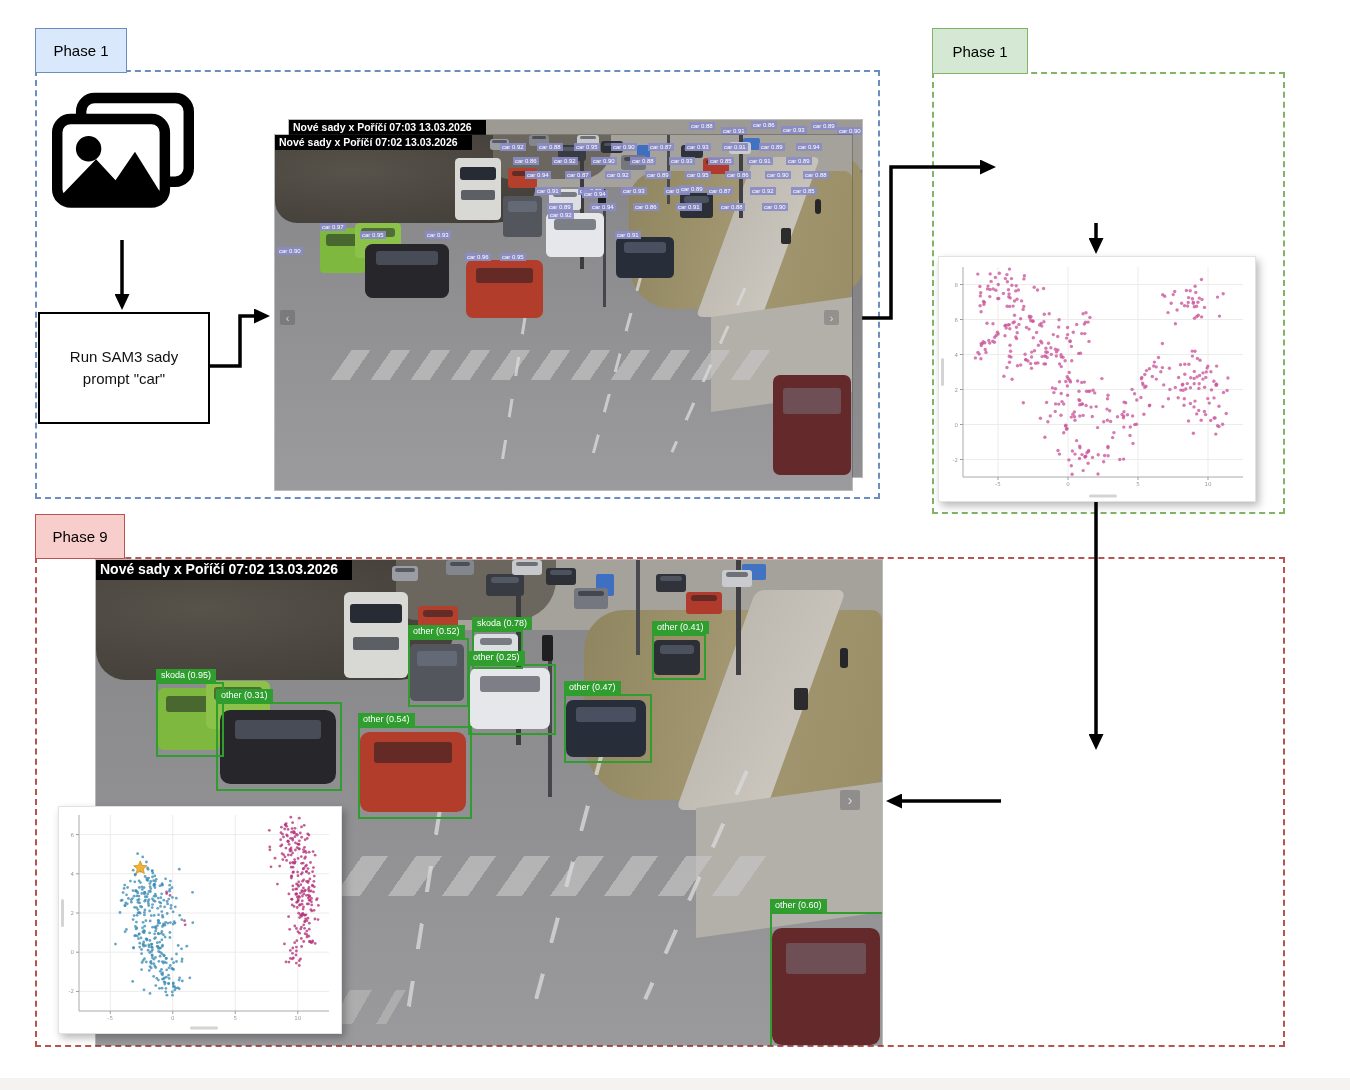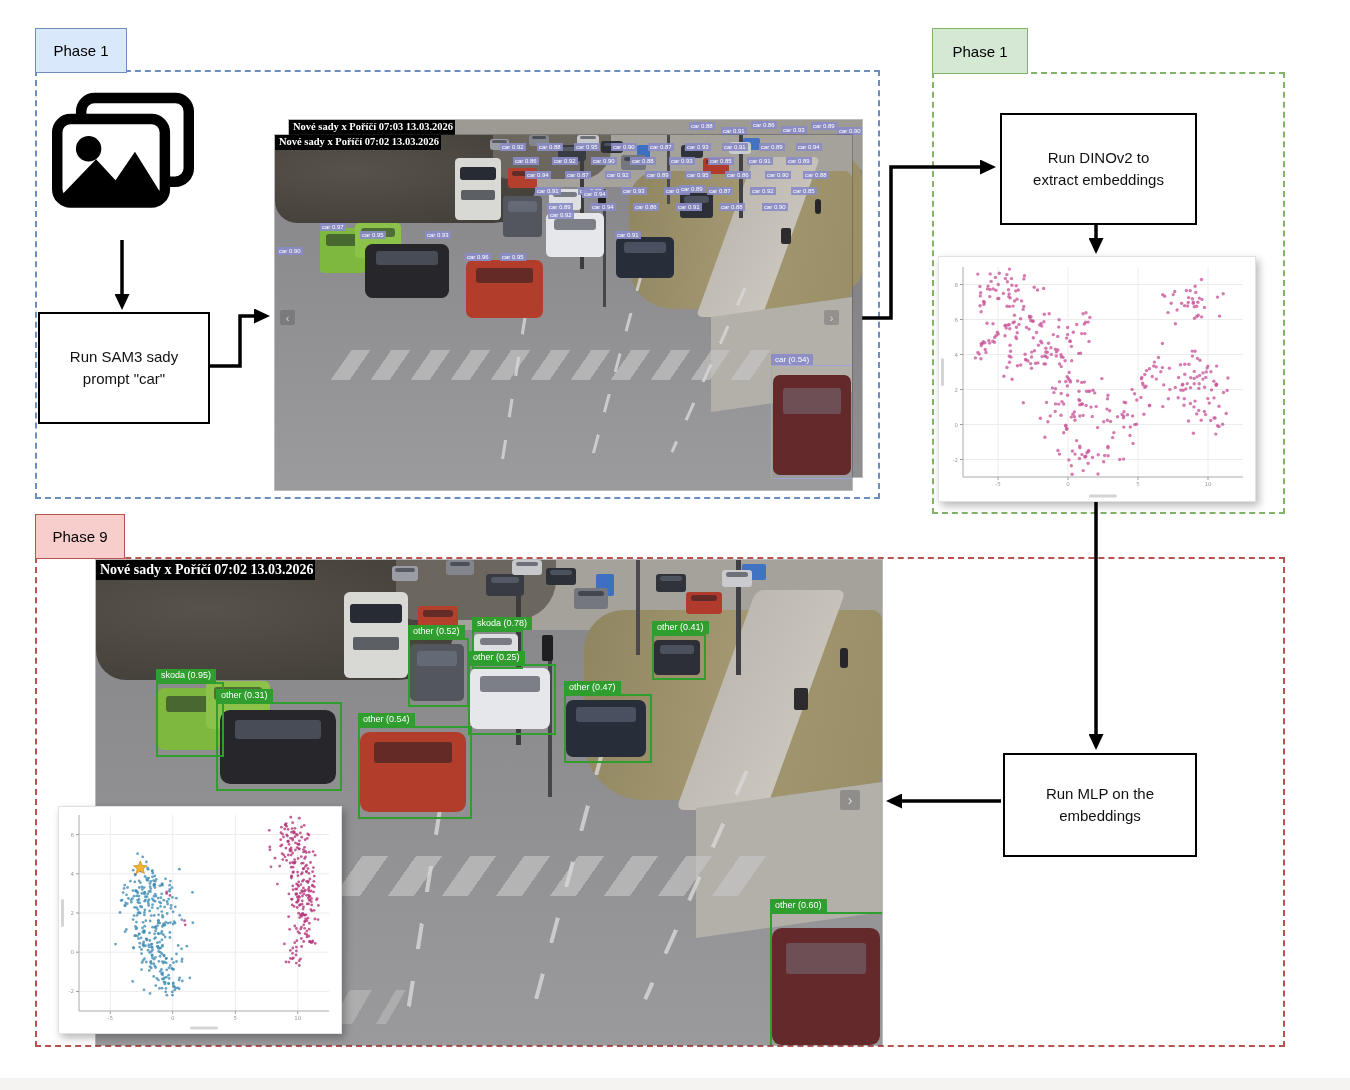--- a/index.html
+++ b/index.html
@@ -11,21 +11,21 @@
   .node{position:absolute;background:#fff;border:2px solid #000;display:flex;flex-direction:column;
         justify-content:center;align-items:center;font-size:15px;color:#111;text-align:center;
         line-height:1.45;z-index:8;}
   #arrows{position:absolute;left:0;top:0;z-index:4;pointer-events:none;}
   #icon-images{position:absolute;left:48px;top:92px;width:150px;height:142px;z-index:6;}
   .camimg{position:absolute;overflow:hidden;background:#8b8b8d;box-shadow:0 0 0 1px rgba(60,60,60,.35);}
   #p1back{left:289px;top:120px;width:573px;height:357px;z-index:9;}
   #p1front{left:275px;top:135px;width:577px;height:355px;z-index:10;}
   #p3img{left:96px;top:560px;width:786px;height:485px;z-index:10;}
   .tsbar{position:absolute;top:0;left:0;background:#000;color:#fff;white-space:nowrap;z-index:30;
-         font-family:Liberation Serif, serif;font-weight:bold;padding:0 2px 0 4px;}
+         font-family:Liberation Sans, sans-serif;font-weight:bold;padding:0 14px 0 4px;}
   .tsbar-sm{font-size:10.5px;height:15px;line-height:14px;}
   .tsbar-lg{font-size:14px;height:20px;line-height:19px;}
   .scene{position:absolute;inset:0;overflow:hidden;}
   .shape{position:absolute;}
   .car{position:absolute;}
   .chip{position:absolute;background:rgba(138,140,198,.92);color:#fff;font-size:6px;line-height:8px;
         padding:0 2px;white-space:nowrap;z-index:20;}
   .lavbox{position:absolute;border:1px solid rgba(160,162,216,.95);z-index:19;}
   .lavlabel{position:absolute;top:-12px;left:-1px;background:rgba(138,140,198,.95);color:#fff;
         font-size:8px;line-height:11px;padding:0 4px;white-space:nowrap;}
@@ -83,28 +83,20 @@
     <g clip-path="url(#cpf)">
       <circle cx="27" cy="38" r="8.5" fill="#000"></circle>
       <path d="M6 72 L32 45 L45 59 L58 40 L78 72 Z" fill="#000"></path>
     </g>
   </svg>
 
   <div class="node" id="node-sam3" style="left:38px;top:312px;width:168px;height:108px;">
     <div>Run SAM3 sady</div>
     <div>prompt "car"</div>
   </div>
-  <div class="node" id="node-dino" style="left:1000px;top:113px;width:193px;height:108px;">
-    <div>Run DINOv2 to</div>
-    <div>extract embeddings</div>
-  </div>
-  <div class="node" id="node-mlp" style="left:1003px;top:753px;width:190px;height:100px;">
-    <div>Run MLP on the</div>
-    <div>embeddings</div>
-  </div>
 
   <div class="camimg" id="p1back">
     <div class="scene" id="scene-back">
         <div class="shape" style="left: 0px; top: 0px; width: 573px; height: 357px; background: linear-gradient(rgb(119, 119, 122) 0%, rgb(132, 132, 134) 45%, rgb(144, 144, 146) 100%);"></div>
         <div class="shape" style="left: 110px; top: 0px; width: 463px; height: 50px; background: rgb(157, 153, 147);"></div>
         <div class="shape" style="left: 420px; top: 38px; width: 153px; height: 132px; background: rgb(154, 143, 102); border-radius: 20px;"></div>
         <div class="chip" style="left: 400px; top: 2px;">car 0.88</div>
         <div class="chip" style="left: 432px; top: 7px;">car 0.91</div>
         <div class="chip" style="left: 462px; top: 1px;">car 0.86</div>
         <div class="chip" style="left: 492px; top: 6px;">car 0.93</div>
@@ -246,23 +238,20 @@
         <div class="chip" style="left: 150px; top: 96px;">car 0.93</div>
         <div class="chip" style="left: 190px; top: 118px;">car 0.96</div>
         <div class="chip" style="left: 273px; top: 76px;">car 0.92</div>
         <div class="chip" style="left: 307px; top: 55px;">car 0.94</div>
         <div class="chip" style="left: 340px; top: 96px;">car 0.91</div>
         <div class="chip" style="left: 404px; top: 50px;">car 0.89</div>
         <div class="chip" style="left: 225px; top: 118px;">car 0.95</div>
       </div>
     <div class="carousel" id="car1prev" style="left:5px;top:175px;width:15px;height:15px;font-size:11px;opacity:.65;">‹</div>
     <div class="carousel" id="car1next" style="left:549px;top:175px;width:15px;height:15px;font-size:11px;opacity:.65;">›</div>
-  <div class="lavbox" style="left: 496px; top: 230px; width: 80px; height: 112px;">
-        <div class="lavlabel">car (0.54)</div>
-      </div>
     </div>
 
   <div class="scat" id="scat1"><svg width="314" height="242">
         <line x1="59" y1="10" x2="59" y2="220" stroke="#ececec" stroke-width="1"></line>
         <line x1="59" y1="220" x2="59" y2="223" stroke="#999" stroke-width="1"></line>
         <text x="59" y="229" font-size="5.5" fill="#999" text-anchor="middle" font-family="DejaVu Sans, sans-serif">-5</text>
         <line x1="129" y1="10" x2="129" y2="220" stroke="#ececec" stroke-width="1"></line>
         <line x1="129" y1="220" x2="129" y2="223" stroke="#999" stroke-width="1"></line>
         <text x="129" y="229" font-size="5.5" fill="#999" text-anchor="middle" font-family="DejaVu Sans, sans-serif">0</text>
         <line x1="199" y1="10" x2="199" y2="220" stroke="#ececec" stroke-width="1"></line>

